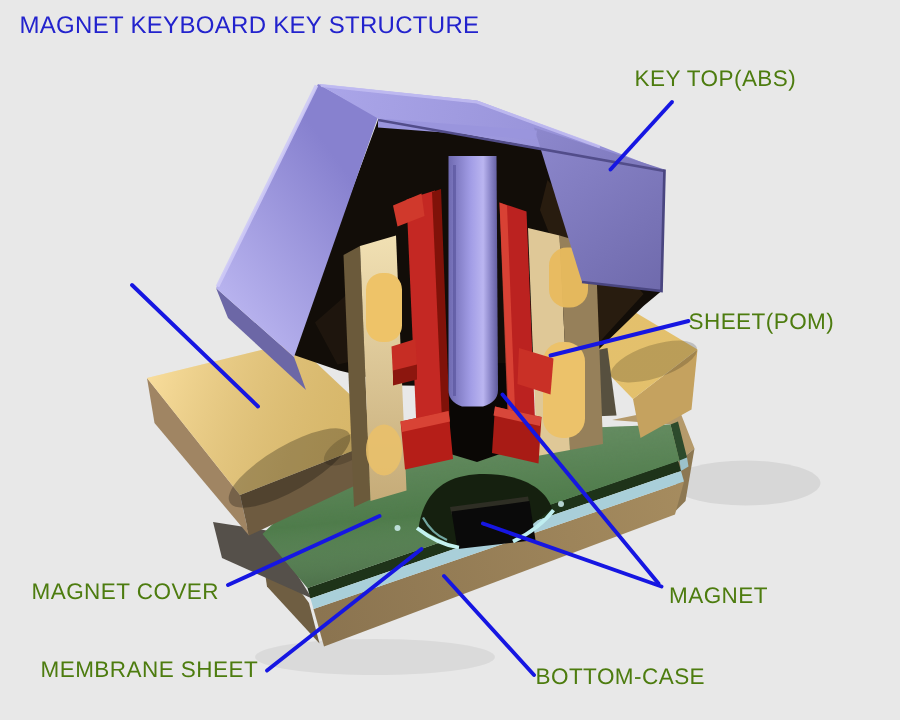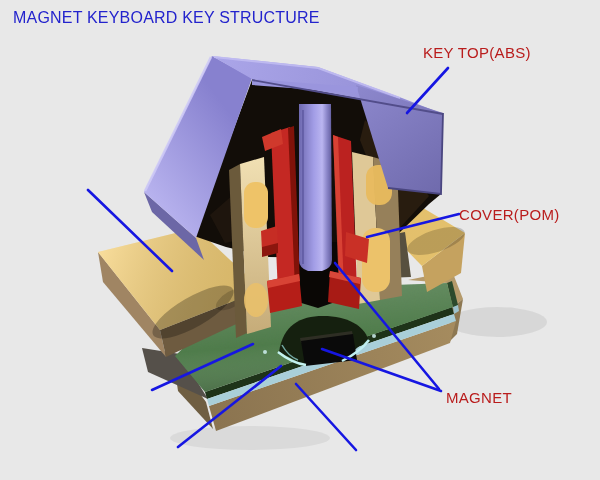--- a/index.html
+++ b/index.html
@@ -3,21 +3,21 @@
 <meta charset="utf-8">
 <style>
   html,body{margin:0;padding:0;}
   #stage{
     position:relative;width:600px;height:480px;overflow:hidden;
     background:#e8e8e8;
     font-family:"Liberation Sans","DejaVu Sans",sans-serif;
   }
   #render{position:absolute;left:0;top:0;}
   .lbl{
-    position:absolute;font-size:15px;letter-spacing:.3px;color:#b91c1c;
+    position:absolute;font-size:15px;letter-spacing:.3px;color:#4d7c0f;
     white-space:nowrap;line-height:1;
   }
   #title{
     position:absolute;left:13px;top:10px;font-size:16px;letter-spacing:.2px;
     color:#2323cd;white-space:nowrap;line-height:1;
   }
   #lbl-key-top{left:423px;top:45px;}
   #lbl-top-case{left:21px;top:171px;}
   #lbl-stem{left:459px;top:207px;}
   #lbl-magnet-cover{left:21px;top:387px;}
@@ -188,15 +188,18 @@
       <line x1="152" y1="390" x2="253" y2="344" stroke="#1616e2"></line>
       <line x1="178" y1="447" x2="281" y2="366" stroke="#1616e2"></line>
       <line x1="439" y1="389" x2="335" y2="263" stroke="#1616e2"></line>
       <line x1="441" y1="391" x2="322" y2="349" stroke="#1616e2"></line>
       <line x1="296" y1="384" x2="356" y2="450" stroke="#1616e2"></line>
     </g>
   </svg>
 
   <div id="title">MAGNET KEYBOARD KEY STRUCTURE</div>
   <div class="lbl" id="lbl-key-top">KEY TOP(ABS)</div>
-  <div class="lbl" id="lbl-stem">COVER(POM)</div>
+  <div class="lbl" id="lbl-stem">SHEET(POM)</div>
+  <div class="lbl" id="lbl-magnet-cover">MAGNET COVER</div>
   <div class="lbl" id="lbl-magnet">MAGNET</div>
+  <div class="lbl" id="lbl-membrane">MEMBRANE SHEET</div>
+  <div class="lbl" id="lbl-bottom-case">BOTTOM-CASE</div>
 </div>
 
 </body></html>

